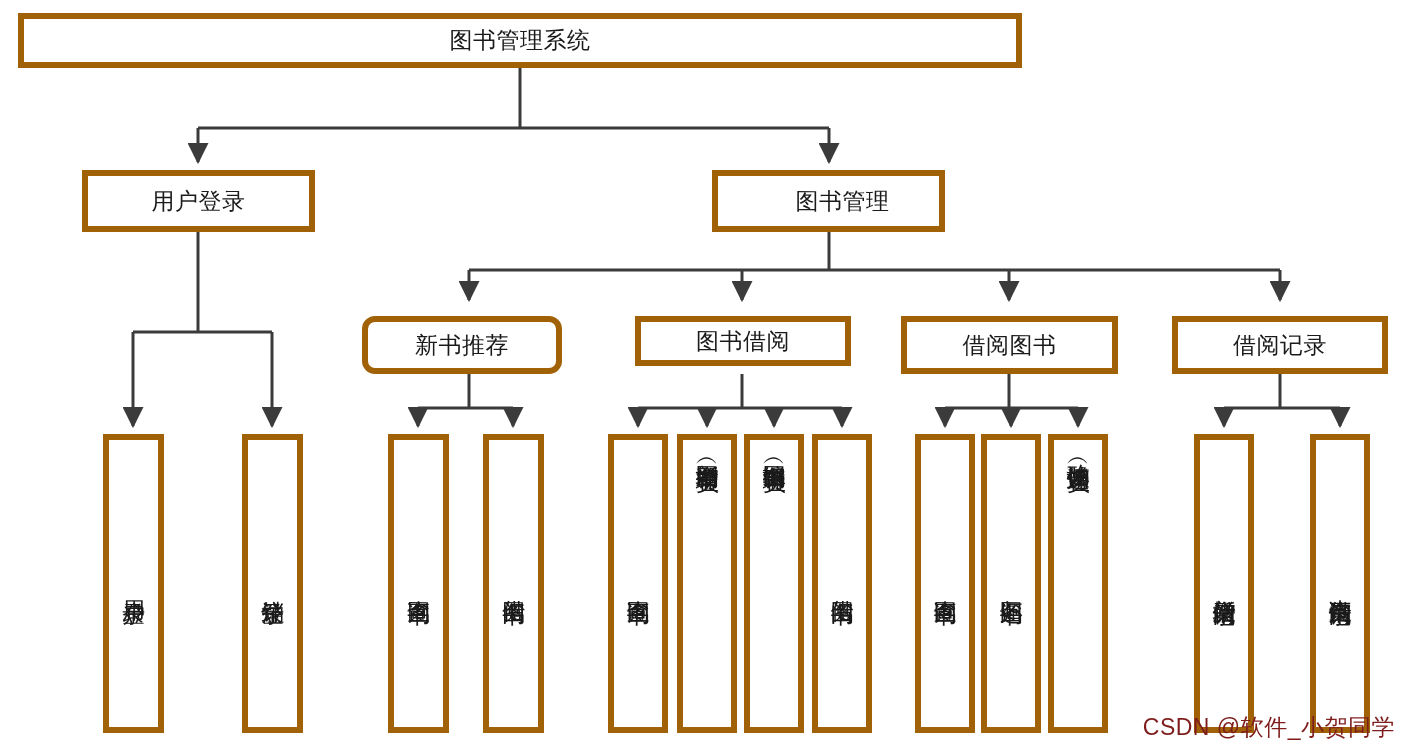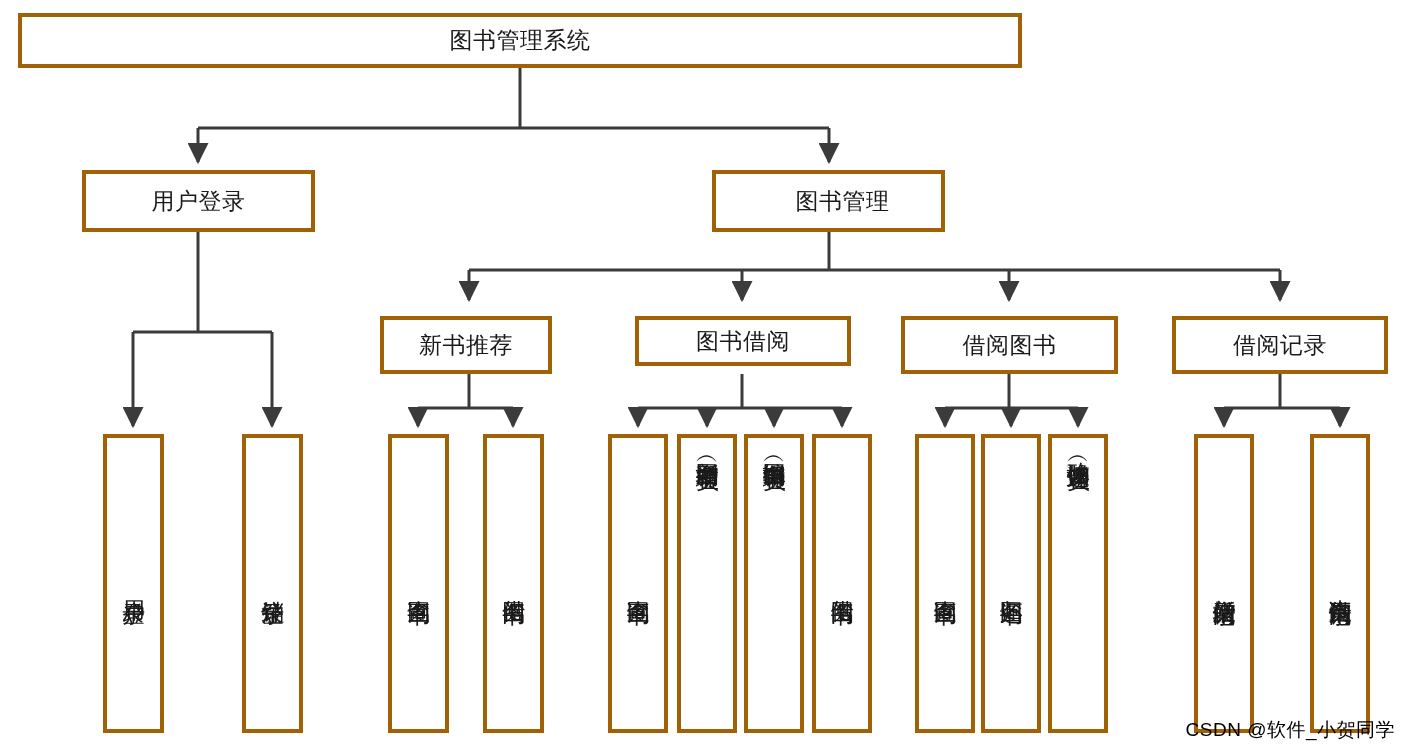--- a/index.html
+++ b/index.html
@@ -20,21 +20,21 @@
   svg#connectors {
     position: absolute;
     left: 0;
     top: 0;
     width: 1405px;
     height: 747px;
   }
   .node-box {
     position: absolute;
     box-sizing: border-box;
-    border: 4px solid #a16207;
+    border: 6px solid #a16207;
     background: #ffffff;
     display: flex;
     align-items: center;
     justify-content: center;
     color: #1a1a1a;
   }
   .node-label {
     font-size: 23px;
     line-height: 1.15;
     white-space: nowrap;
@@ -56,22 +56,22 @@
     margin: 0 auto;
   }
   .leaf-box.center-v {
     align-items: center;
     padding-top: 0;
   }
   .watermark {
     position: absolute;
     right: 10px;
     bottom: 4px;
-    font-size: 19px;
-    color: #000000;
+    font-size: 23px;
+    color: #7f1d1d;
     white-space: nowrap;
     letter-spacing: 0.5px;
   }
 </style>
 </head>
 <body>
 
 <div id="diagram-root">
 
   <svg id="connectors" viewBox="0 0 1405 747">
@@ -128,21 +128,21 @@
     <span class="node-label">图书管理系统</span>
   </div>
 
   <div class="node-box" style="left:82px; top:170px; width:233px; height:62px;">
     <span class="node-label">用户登录</span>
   </div>
   <div class="node-box" style="left:712px; top:170px; width:233px; height:62px;padding-left:28px;">
     <span class="node-label">图书管理</span>
   </div>
 
-  <div class="node-box" style="left:380px; top:316px; width:172px; height:58px;">
+  <div class="node-box" style="left:362px; top:316px; width:200px; height:58px;border-radius:13px;">
     <span class="node-label">新书推荐</span>
   </div>
   <div class="node-box" style="left:635px; top:316px; width:216px; height:50px;">
     <span class="node-label">图书借阅</span>
   </div>
   <div class="node-box" style="left:901px; top:316px; width:217px; height:58px;">
     <span class="node-label">借阅图书</span>
   </div>
   <div class="node-box" style="left:1172px; top:316px; width:216px; height:58px;">
     <span class="node-label">借阅记录</span>

